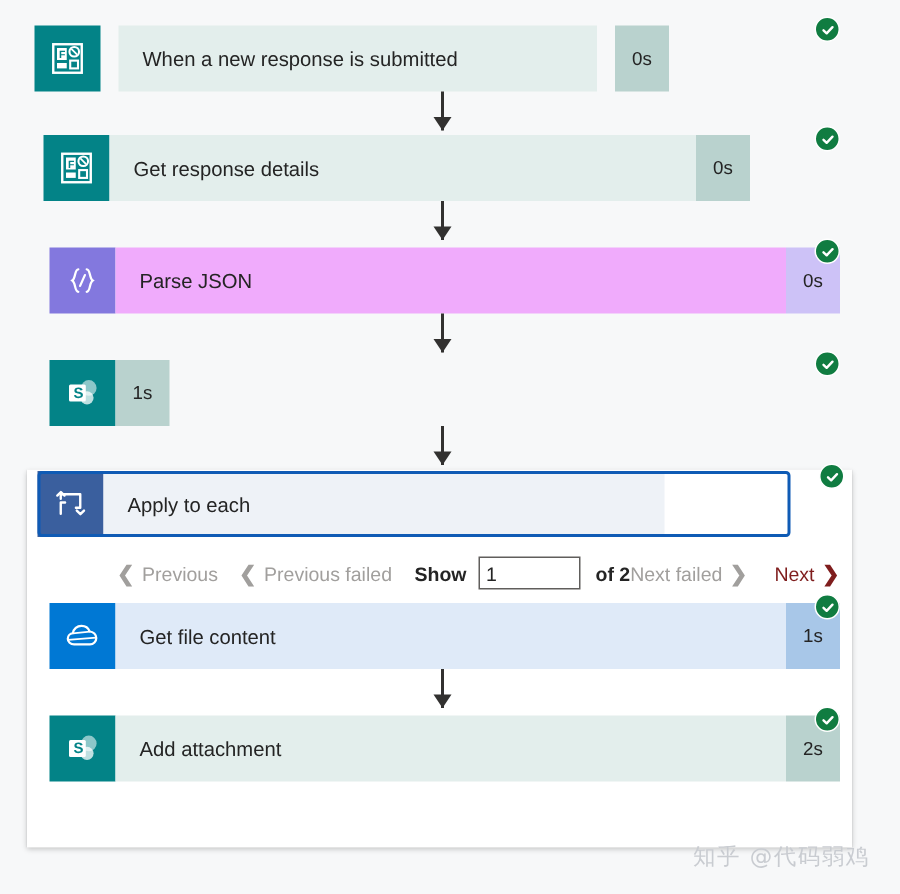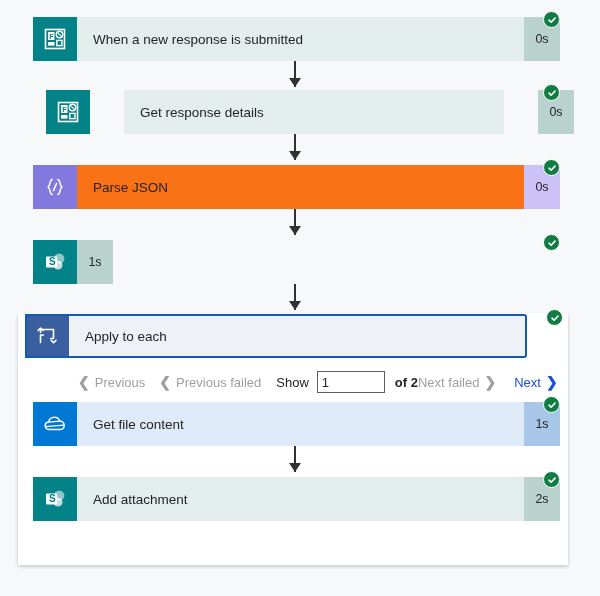--- a/index.html
+++ b/index.html
@@ -56,21 +56,21 @@
     font-size: 12.5px;
     color: #242424;
   }
 
   
   .teal .card-body     { background: #e3eeec; }
   .teal .card-duration { background: #b9d2ce; }
   .teal .card-icon     { background: #038387; }
 
   
-  .purple .card-body     { background: #f97316; }
+  .purple .card-body     { background: #f0abfc; }
   .purple .card-duration { background: #cdc2f7; }
   .purple .card-icon     { background: #8378de; }
 
   
   .blue .card-body     { background: #dfeaf8; }
   .blue .card-duration { background: #a8c7e8; }
   .blue .card-icon     { background: #0078d4; }
 
   
   .control .card-body     { background: #eef2f7; }
@@ -129,25 +129,25 @@
     font-size: 13px;
     height: 26px;
   }
   .pager-link {
     display: flex;
     align-items: center;
     gap: 5px;
     color: #a19f9d;
     white-space: nowrap;
   }
-  .pager-link.enabled { color: #1d4ed8; }
+  .pager-link.enabled { color: #7f1d1d; }
   .pager-chev { font-size: 14px; font-weight: bold; line-height: 1; }
   .pager-label {
     color: #242424;
-    font-weight: 400;
+    font-weight: 700;
     white-space: nowrap;
   }
   .pager-input {
     width: 68px;
     height: 22px;
     border: 1px solid #605e5c;
     background: #fff;
     font-family: "Liberation Sans", sans-serif;
     font-size: 13px;
     color: #242424;
@@ -172,21 +172,21 @@
     color: #c9ccd1;
     white-space: nowrap;
     letter-spacing: 1px;
   }
 </style>
 </head>
 <body>
 
 <div id="canvas">
 
-  <div class="card teal" style="left:33px; top:17px; width:527px;">
+  <div class="card teal" style="left:23px; top:17px; width:423px;gap:12px;">
     <div class="card-icon">
       <svg class="glyph-svg" width="26" height="26" viewBox="0 0 26 26">
         <rect x="3.5" y="3.5" width="19" height="19" fill="none" stroke="#ffffff" stroke-width="1.6"></rect>
         <rect x="6" y="6" width="6.5" height="8" fill="#ffffff"></rect>
         <text x="7.3" y="12.7" font-family="Liberation Sans, sans-serif" font-size="7" font-weight="bold" fill="#038387">F</text>
         <circle cx="17.5" cy="8.5" r="3.2" fill="none" stroke="#ffffff" stroke-width="1.4"></circle>
         <line x1="15.6" y1="6.6" x2="19.4" y2="10.4" stroke="#ffffff" stroke-width="1.2"></line>
         <rect x="14.8" y="14.4" width="5.2" height="5.2" fill="none" stroke="#ffffff" stroke-width="1.4"></rect>
         <rect x="6" y="16" width="6.5" height="3.6" fill="#ffffff"></rect>
       </svg>
@@ -196,21 +196,21 @@
   </div>
   <div class="status-badge" style="left:543px; top:11px;">
     <svg class="glyph-svg" width="10" height="10" viewBox="0 0 10 10">
       <polyline points="2,5.2 4.1,7.2 8,3.1" fill="none" stroke="#ffffff" stroke-width="1.6" stroke-linecap="round" stroke-linejoin="round"></polyline>
     </svg>
   </div>
 
   <div class="connector" style="left:294px; top:61px; height:26px;"></div>
   <div class="arrowhead" style="left:289px; top:78px;"></div>
 
-  <div class="card teal" style="left:46px; top:90px; width:528px;gap:34px;">
+  <div class="card teal" style="left:29px; top:90px; width:471px;">
     <div class="card-icon">
       <svg class="glyph-svg" width="26" height="26" viewBox="0 0 26 26">
         <rect x="3.5" y="3.5" width="19" height="19" fill="none" stroke="#ffffff" stroke-width="1.6"></rect>
         <rect x="6" y="6" width="6.5" height="8" fill="#ffffff"></rect>
         <text x="7.3" y="12.7" font-family="Liberation Sans, sans-serif" font-size="7" font-weight="bold" fill="#038387">F</text>
         <circle cx="17.5" cy="8.5" r="3.2" fill="none" stroke="#ffffff" stroke-width="1.4"></circle>
         <line x1="15.6" y1="6.6" x2="19.4" y2="10.4" stroke="#ffffff" stroke-width="1.2"></line>
         <rect x="14.8" y="14.4" width="5.2" height="5.2" fill="none" stroke="#ffffff" stroke-width="1.4"></rect>
         <rect x="6" y="16" width="6.5" height="3.6" fill="#ffffff"></rect>
       </svg>
@@ -262,21 +262,21 @@
     <svg class="glyph-svg" width="10" height="10" viewBox="0 0 10 10">
       <polyline points="2,5.2 4.1,7.2 8,3.1" fill="none" stroke="#ffffff" stroke-width="1.6" stroke-linecap="round" stroke-linejoin="round"></polyline>
     </svg>
   </div>
 
   <div class="connector" style="left:294px; top:284px; height:26px;"></div>
   <div class="arrowhead" style="left:289px; top:301px;"></div>
 
   <div class="scope-container" style="left:18px; top:313px; width:550px; height:252px;"></div>
 
-  <div class="card control" style="left:25px; top:314px; width:502px;">
+  <div class="card control" style="left:25px; top:314px; width:418px;">
     <div class="card-icon">
       <svg class="glyph-svg" width="24" height="24" viewBox="0 0 24 24">
         <path d="M5.5 8.5 V5.5 H18.5 V14.5 H15.6" fill="none" stroke="#ffffff" stroke-width="1.6" stroke-linecap="round" stroke-linejoin="round"></path>
         <path d="M5.5 18.5 V11 H8.4" fill="none" stroke="#ffffff" stroke-width="1.6" stroke-linecap="round" stroke-linejoin="round"></path>
         <path d="M3.2 6.4 L5.6 4.0 L8.0 6.4" fill="none" stroke="#ffffff" stroke-width="1.6" stroke-linecap="round" stroke-linejoin="round"></path>
         <path d="M16.2 16.4 L18.6 18.8 L21.0 16.4" fill="none" stroke="#ffffff" stroke-width="1.6" stroke-linecap="round" stroke-linejoin="round"></path>
       </svg>
     </div>
     <div class="card-body">Apply to each</div>
   </div>
@@ -350,14 +350,15 @@
     </div>
     <div class="card-body">Add attachment</div>
     <div class="card-duration">2s</div>
   </div>
   <div class="status-badge" style="left:543px; top:471px;">
     <svg class="glyph-svg" width="10" height="10" viewBox="0 0 10 10">
       <polyline points="2,5.2 4.1,7.2 8,3.1" fill="none" stroke="#ffffff" stroke-width="1.6" stroke-linecap="round" stroke-linejoin="round"></polyline>
     </svg>
   </div>
 
+  <div class="watermark" style="left:462px; top:562px;">知乎 @代码弱鸡</div>
 
 </div>
 
 </body></html>

